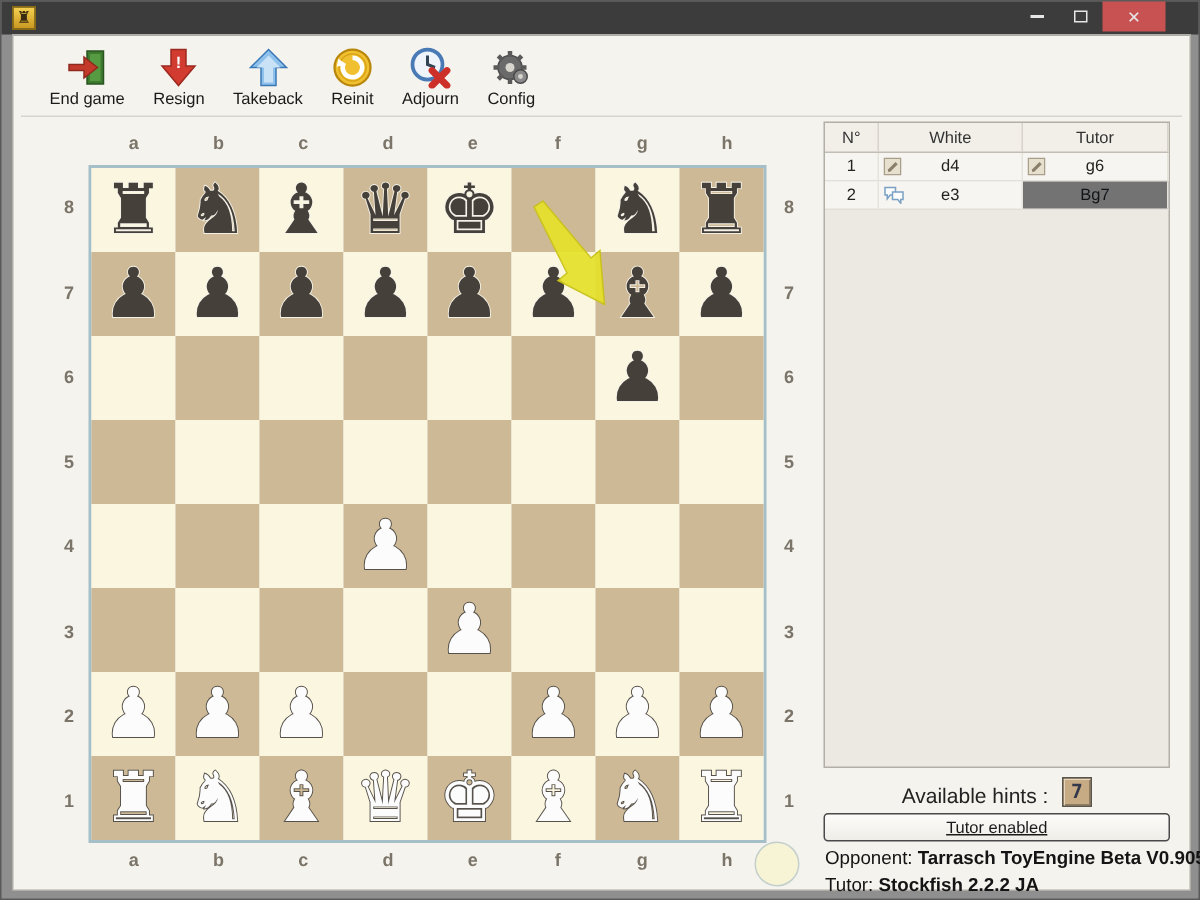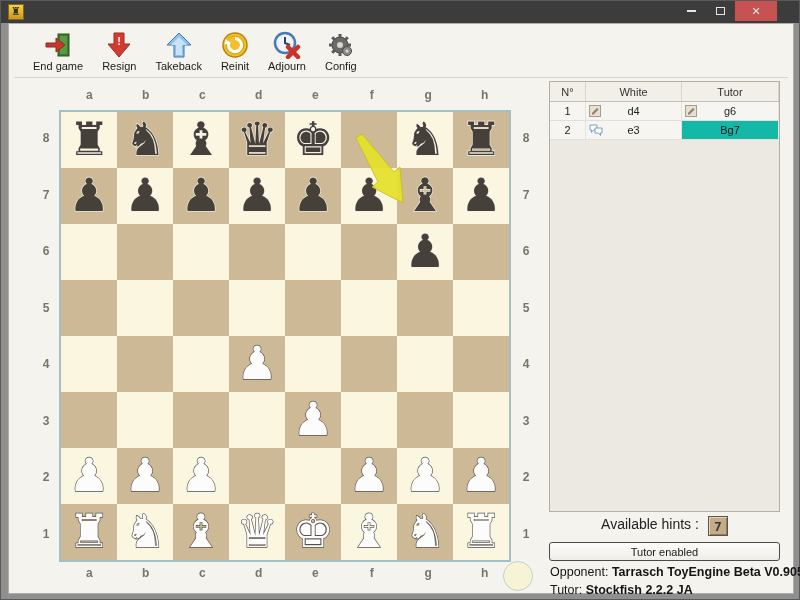--- a/index.html
+++ b/index.html
@@ -69,35 +69,35 @@
     background:#ece9e3; border:1px solid #b3afa7; }
   .thead, .trow { display:grid; grid-template-columns:36px 96px 97px; }
   .thead { height:20px; background:#f2efe9; border-bottom:1px solid #c2beb6; }
   .thead div { display:flex; align-items:center; justify-content:center;
     font-size:11px; color:#333; border-right:1px solid #d8d4cc; }
   .trow { height:19px; background:#f7f5f1; border-bottom:1px solid #e2dfd8;
     font-size:11px; color:#24241f; }
   .cell { position:relative; display:flex; align-items:center;
     justify-content:center; border-right:1px solid #e6e3db; }
   .cell .micon { position:absolute; left:3px; top:3px; }
-  .cell.sel { background:#14b8a6; color:#10151a; }
+  .cell.sel { background:#737373; color:#10151a; }
 
   .hints-row { position:absolute; left:0; top:435px; width:100%; height:22px;
-    display:flex; align-items:flex-start; justify-content:center; gap:9px;
+    display:flex; align-items:flex-end; justify-content:center; gap:9px;
     font-size:14px; font-weight:500; color:#222; }
   .hint-badge { width:20px; height:20px; background:#c7ab85;
     border:1px solid #5a564e;
     box-shadow:inset 1px 1px 0 #e6d6bd, inset -1px -1px 0 #8d7c61;
     display:flex; align-items:center; justify-content:center;
     font:bold 13px "DejaVu Sans Mono", monospace; color:#33384a; }
 
   .tutor-btn { position:absolute; left:0; top:461px; width:231px; height:19px;
     border:1px solid #4a4a4a; border-radius:3px;
     background:linear-gradient(#fdfcfa,#efede7); font-size:11px; color:#1a1a1a;
-    display:flex; align-items:center; justify-content:center; cursor:default; }
+    display:flex; align-items:center; justify-content:center; cursor:default;text-decoration:underline; }
 
   .status-line { position:absolute; left:1px; width:260px; font-size:12.5px;
     color:#141414; }
   .status-opponent { top:484px; }
   .status-tutor { top:502px; }
   .status-line b { font-weight:bold; }
 </style>
 </head>
 <body>
 

